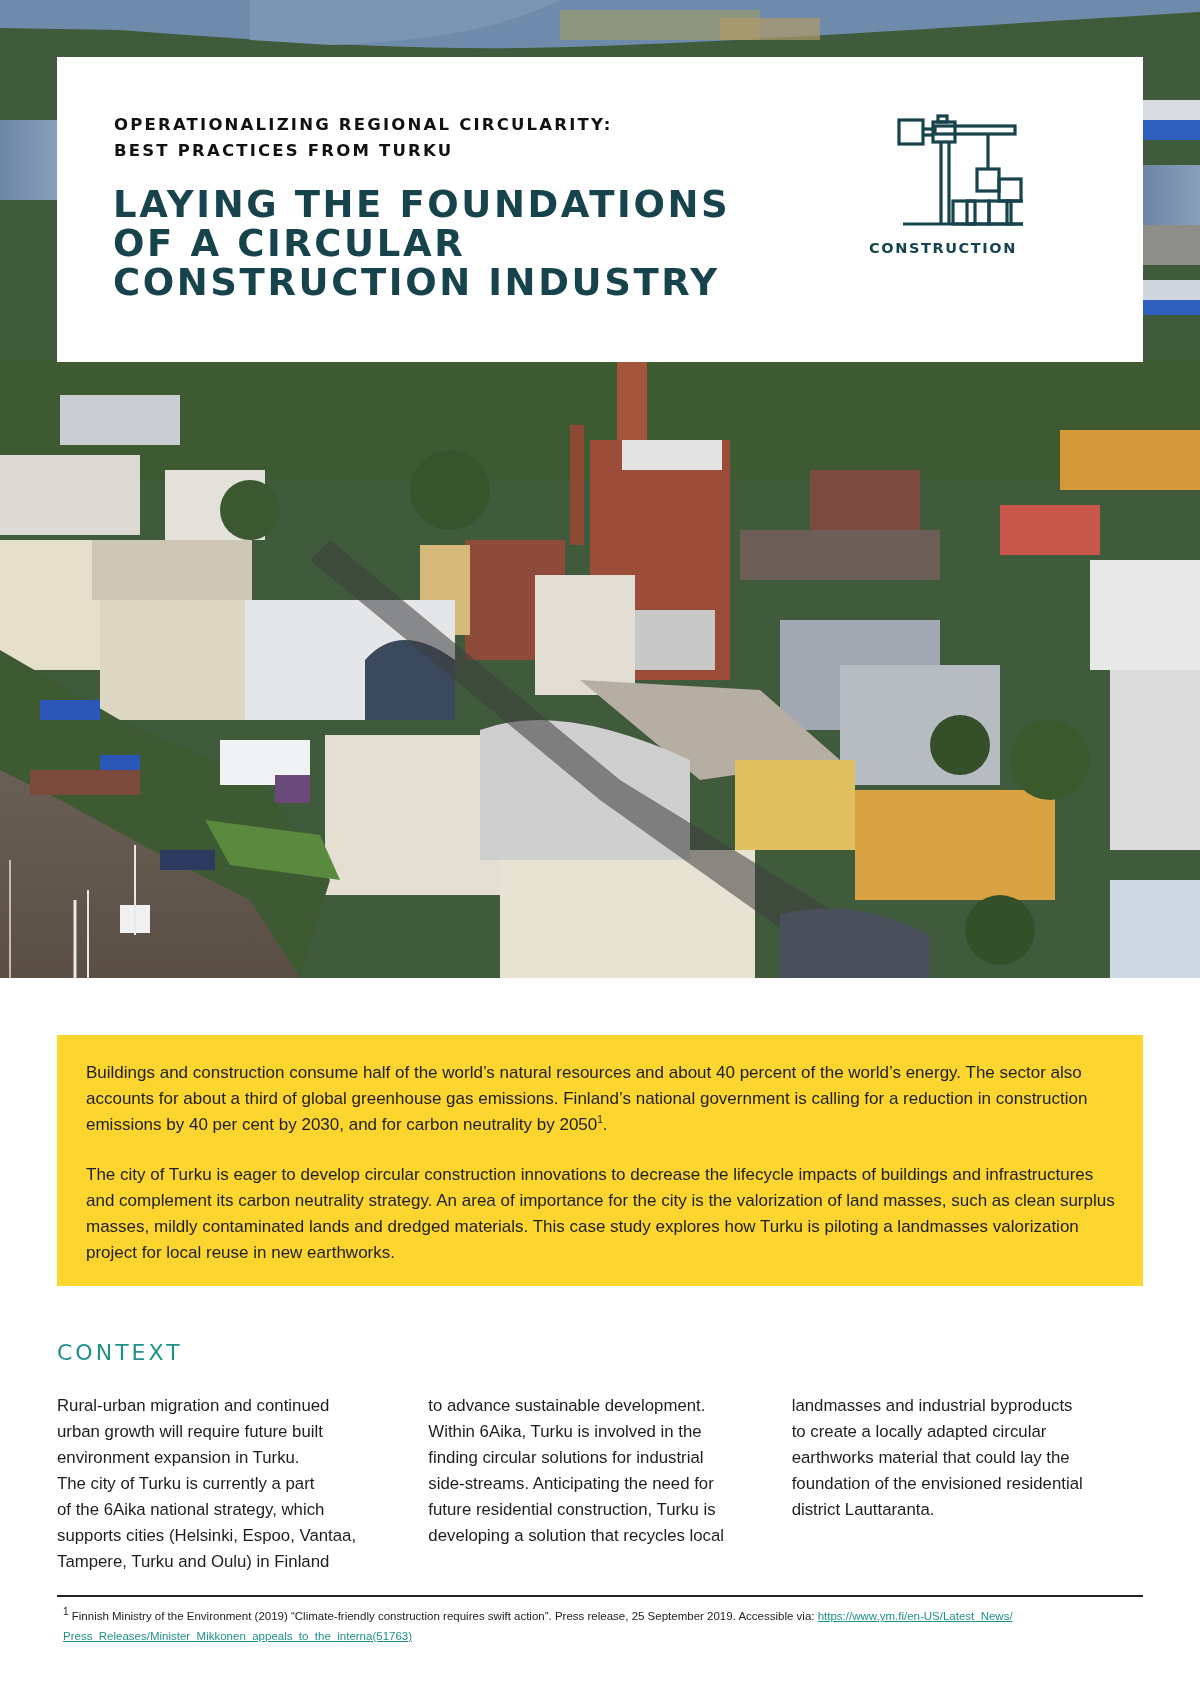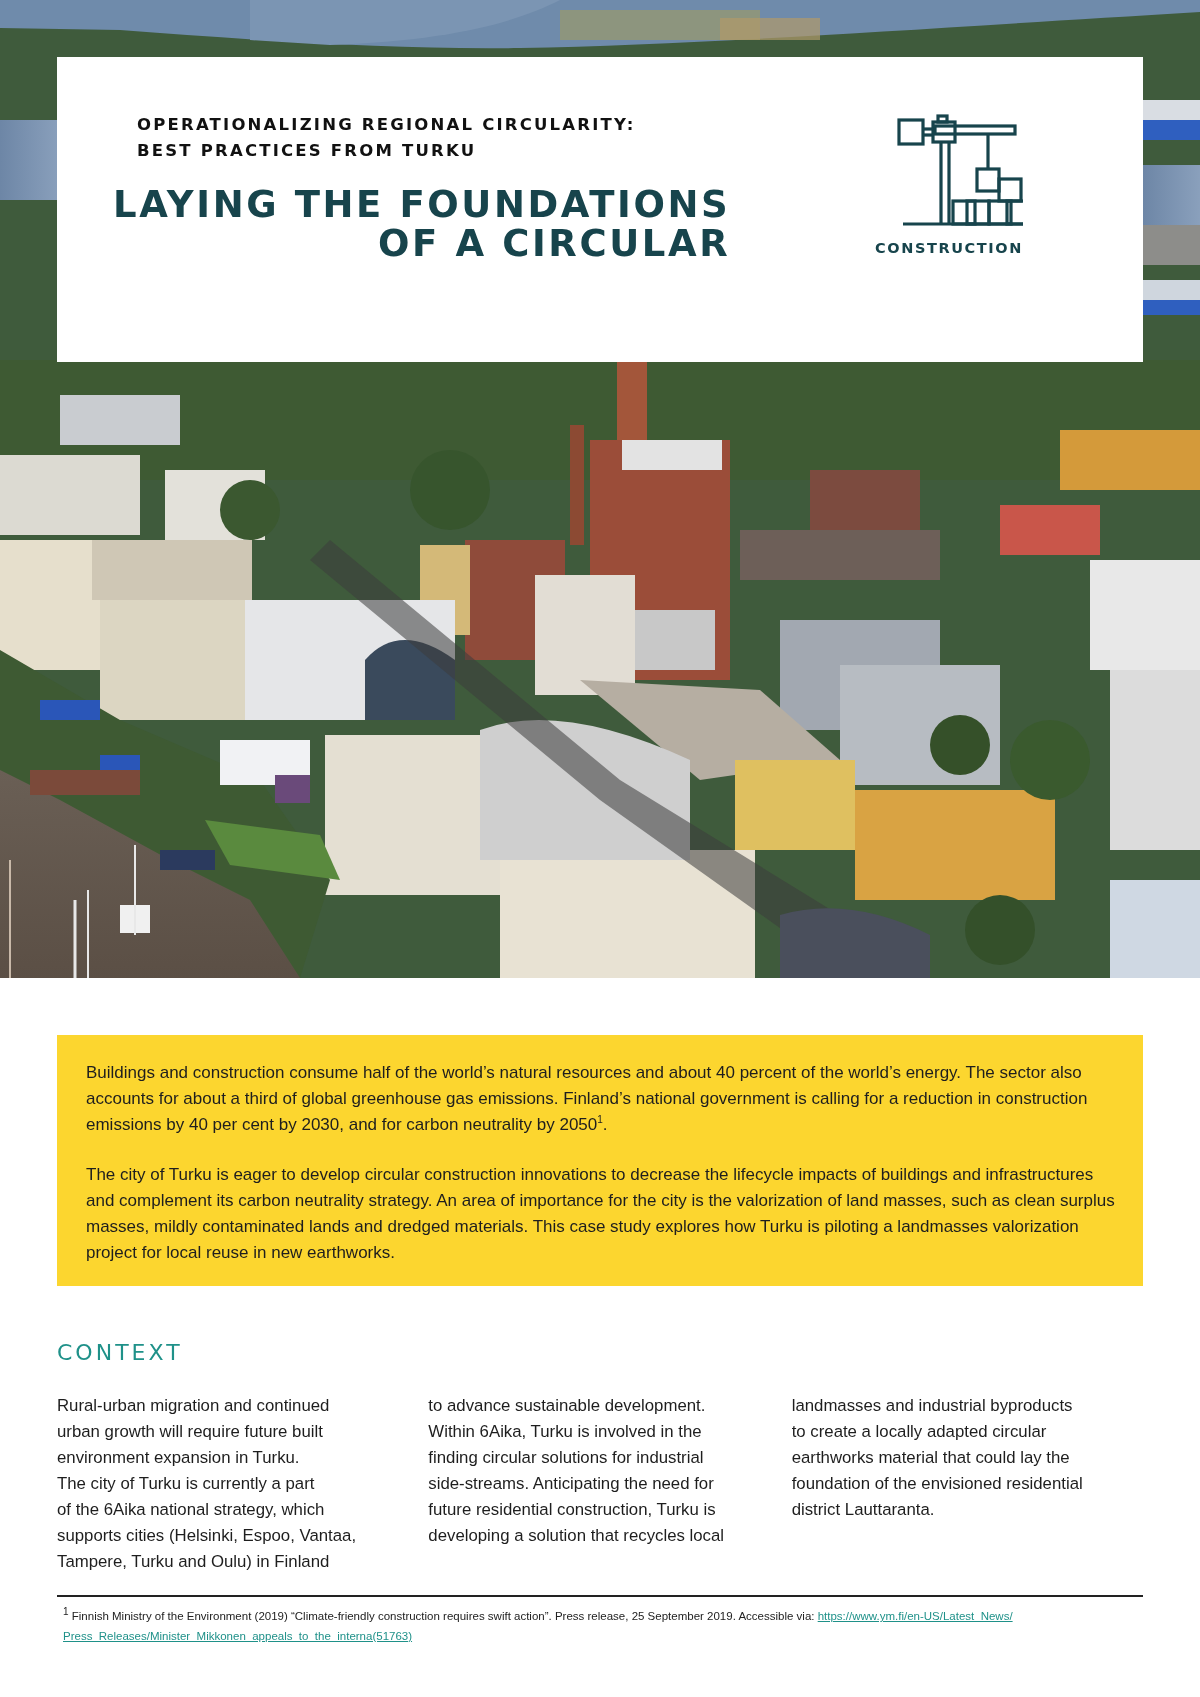--- a/index.html
+++ b/index.html
@@ -16,29 +16,29 @@
   
   .title-card {
     position: absolute; left: 57px; top: 57px; width: 1086px; height: 305px;
     background: #ffffff;
   }
   .kicker {
     position: absolute; left: 57px; top: 55px;
     font-family: "DejaVu Sans", sans-serif; font-weight: bold;
     font-size: 16.5px; letter-spacing: 2.2px; line-height: 26px; color: #111111;
   }
-  .kicker span { display: block; margin-left: 23px; }
+  .kicker span { display: block; }
   .headline {
     position: absolute; left: 56px; top: 128px;
     font-family: "DejaVu Sans", sans-serif; font-weight: bold;
-    font-size: 37px; letter-spacing: 2.6px; line-height: 39px; color: #17444c; text-align: right;
+    font-size: 37px; letter-spacing: 2.6px; line-height: 39px; color: #17444c;
   }
   .headline span { display: block; }
   .category {
-    position: absolute; left: 806px; top: 55px; width: 160px; text-align: right;
+    position: absolute; left: 806px; top: 55px; width: 160px; text-align: center;
   }
   .category svg { display: block; margin: 0 auto; width: 160px; height: 120px; }
   .category-label {
     display: block; margin-top: 8px;
     font-family: "DejaVu Sans", sans-serif; font-weight: bold;
     font-size: 14.5px; letter-spacing: 1.6px; color: #17444c;
   }
 
   
   .intro {
@@ -182,20 +182,21 @@
 </div>
 
 <div class="title-card">
   <div class="kicker">
     <span>OPERATIONALIZING REGIONAL CIRCULARITY:</span>
     <span>BEST PRACTICES FROM TURKU</span>
   </div>
   <h1 class="headline">
     <span>LAYING THE FOUNDATIONS</span>
     <span>OF A CIRCULAR</span>
+    <span>CONSTRUCTION INDUSTRY</span>
   </h1>
   <div class="category">
     <svg viewBox="0 0 160 120">
       <g fill="none" stroke="#17444c" stroke-width="3.2">
 
         <rect x="36" y="8" width="24" height="24"></rect>
 
         <rect x="70" y="10" width="22" height="20"></rect>
         <rect x="75" y="4" width="9" height="6"></rect>
 

